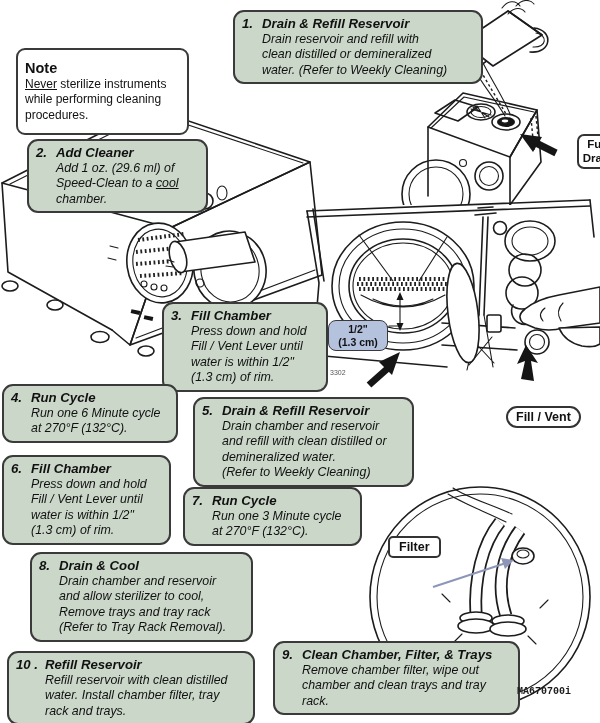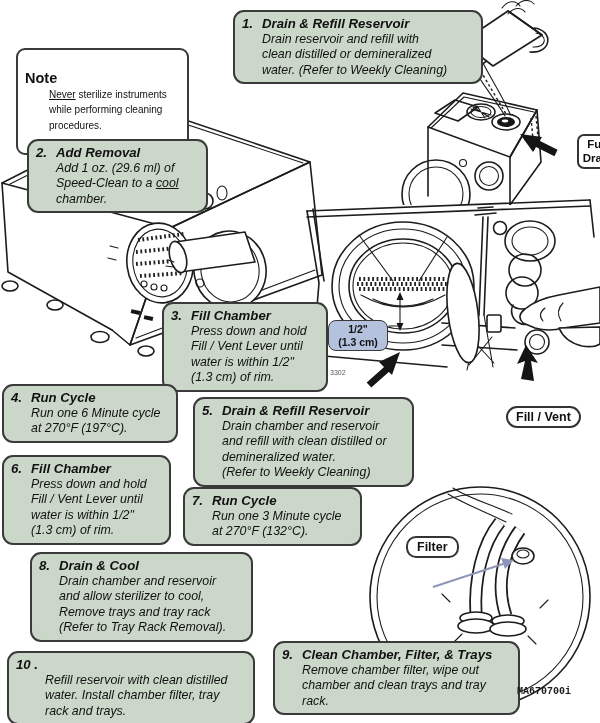--- a/index.html
+++ b/index.html
@@ -29,29 +29,29 @@
   .b3{left:162px;top:302px;width:166px;}
   .b4{left:2px;top:384px;width:176px;}
   .b5{left:193px;top:397px;width:221px;}
   .b6{left:2px;top:455px;width:169px;}
   .b7{left:183px;top:487px;width:179px;}
   .b8{left:30px;top:552px;width:223px;}
   .b9{left:273px;top:641px;width:247px;}
   .b10{left:7px;top:651px;width:248px;}
 
   .note{position:absolute;z-index:5;left:16px;top:48px;width:173px;background:#fff;
-        border:2px solid var(--callout_border,#3a3a3a);border-radius:9px;padding:20px 7px;box-sizing:border-box;}
+        border:2px solid var(--callout_border,#3a3a3a);border-radius:9px;padding:10px 7px;box-sizing:border-box;}
   .note .nt{font-weight:bold;font-size:14.5px;line-height:17px;}
-  .note .nb{font-size:10px;line-height:15.3px;white-space:pre-line;margin-left:24px;}
+  .note .nb{font-size:12px;line-height:15.3px;white-space:pre-line;}
 
   .taglabel{position:absolute;z-index:6;background:#fff;border:2px solid #333;
             font-weight:bold;text-align:center;box-sizing:border-box;}
   .fullmark{left:557px;top:134px;width:41px;border-radius:7px;font-size:11.5px;line-height:13.5px;padding:2px 2px;margin-left:20px;}
   .fillvent{left:506px;top:373px;border-radius:11px;font-size:12.5px;line-height:14px;padding:2px 8px;margin-top:33px;}
-  .filter{left:406px;top:536px;border-radius:10px;font-size:12.5px;line-height:14px;padding:2px 9px;}
+  .filter{left:388px;top:536px;border-radius:5px;font-size:12.5px;line-height:14px;padding:2px 9px;}
   .measure{position:absolute;z-index:6;left:328px;top:320px;width:60px;
            background:var(--measure_bg,#b4c2dd);border:1.6px solid #3a3a3a;border-radius:8px;
            text-align:center;font-weight:bold;font-size:10.5px;line-height:12.5px;padding:2px 1px;box-sizing:border-box;}
   .figcode{position:absolute;z-index:6;left:330px;top:369px;font-size:7px;color:#555;}
   .doccode{position:absolute;z-index:6;left:517px;top:686px;font-size:10px;font-weight:bold;color:#1b1b1b;font-family:Liberation Mono, monospace;}
 </style>
 </head>
 <body>
 
 <div class="stage">
@@ -223,21 +223,21 @@
         <span class="ttl">Drain &amp; Refill Reservoir</span>
       </div>
     <div class="cb" style="max-width:196px">Drain reservoir and refill with
 clean distilled or demineralized
 water.  (Refer to Weekly Cleaning)</div>
   </div>
 
   <div class="callout b2">
     <div class="ct">
         <span class="num">2.</span>
-        <span class="ttl">Add Removal</span>
+        <span class="ttl">Add Cleaner</span>
       </div>
     <div class="cb"><span>Add 1 oz. (29.6 ml) of
 Speed-Clean to a </span><span class="u">cool</span><span>
 chamber.</span></div>
   </div>
 
   <div class="callout b3">
     <div class="ct">
         <span class="num">3.</span>
         <span class="ttl">Fill Chamber</span>
@@ -247,21 +247,21 @@
 water is within 1/2"
 (1.3 cm) of rim.</div>
   </div>
 
   <div class="callout b4">
     <div class="ct">
         <span class="num">4.</span>
         <span class="ttl">Run Cycle</span>
       </div>
     <div class="cb">Run one 6 Minute cycle
-at 270°F (197°C).</div>
+at 270°F (132°C).</div>
   </div>
 
   <div class="callout b5">
     <div class="ct">
         <span class="num">5.</span>
         <span class="ttl">Drain &amp; Refill Reservoir</span>
       </div>
     <div class="cb">Drain chamber and reservoir
 and refill with clean distilled or
 demineralized water.
@@ -305,20 +305,21 @@
         <span class="ttl">Clean Chamber, Filter, &amp; Trays</span>
       </div>
     <div class="cb">Remove chamber filter, wipe out
 chamber and clean trays and tray
 rack.</div>
   </div>
 
   <div class="callout b10">
     <div class="ct">
         <span class="num">10 .</span>
+        <span class="ttl">Refill Reservoir</span>
       </div>
     <div class="cb">Refill reservoir with clean distilled
 water.  Install chamber filter, tray
 rack and trays.</div>
   </div>
 
   <div class="taglabel fullmark">
     <div>Full</div>
     <div>Drain</div>
   </div>

